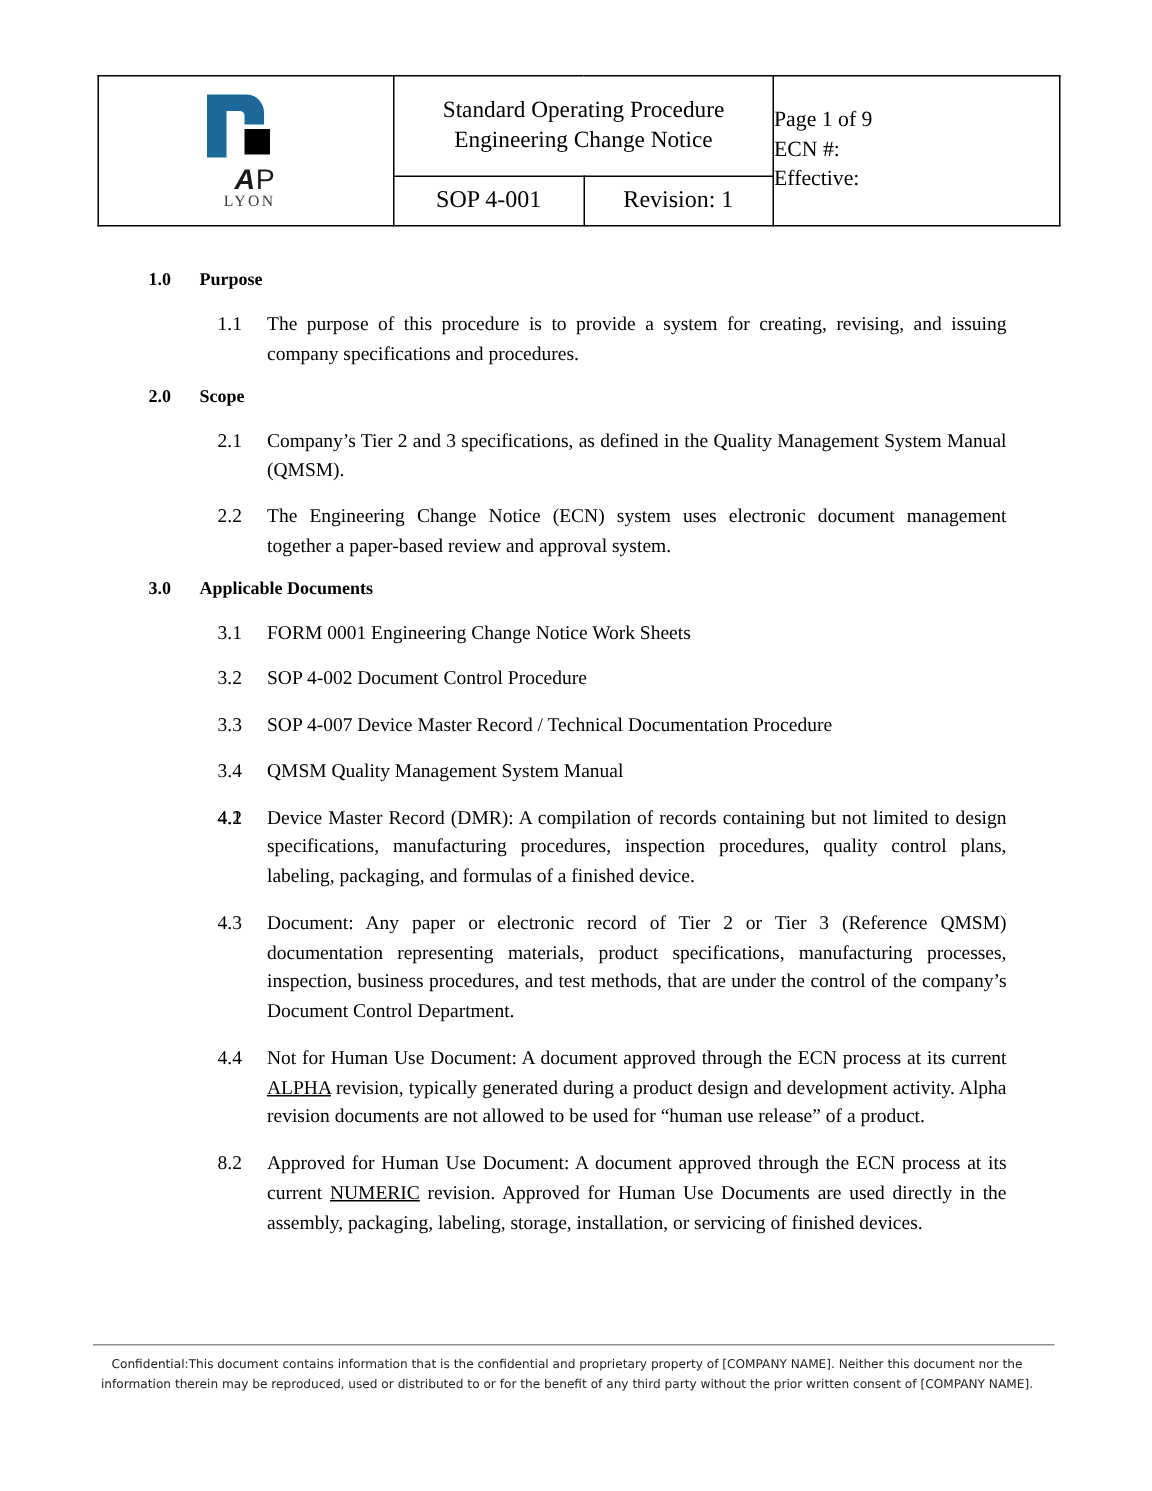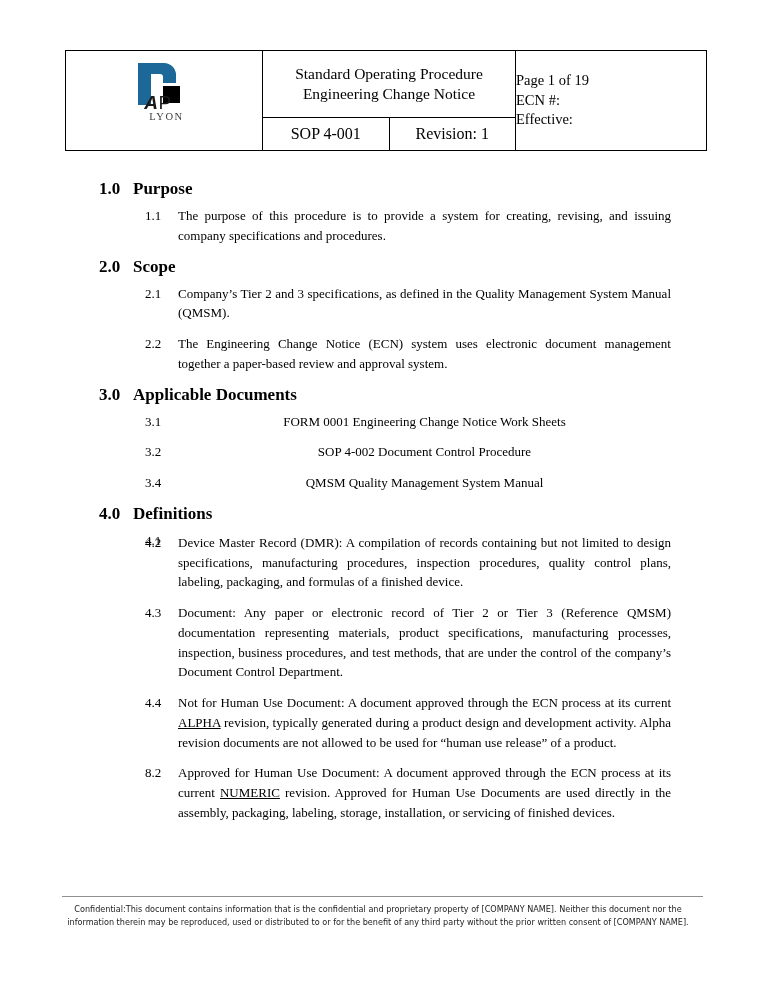--- a/index.html
+++ b/index.html
@@ -78,23 +78,23 @@
     position: absolute;
     left: 50%;
     top: 8px;
     transform: translateX(-50%);
     width: 60px;
     height: 46px;
   }
   .logo-word {
     position: absolute;
     left: 50%;
-    top: 40px;
+    top: 58px;
     transform: translateX(-50%);
-    text-align: left;
+    text-align: right;
     line-height: 1;
   }
   .logo-ap {
     font-family: "Liberation Sans", "DejaVu Sans", sans-serif;
     font-size: 19px;
     letter-spacing: 0.5px;
     display: block;
     color: #1a1a1a;
   }
   .logo-ap .a {
@@ -122,21 +122,21 @@
     top: 168px;
     width: 768px;
   }
   .sec {
     position: relative;
     margin: 0 0 4px 0;
   }
   .sec-head {
     position: relative;
     font-weight: bold;
-    font-size: 17px;
+    font-size: 12px;
     margin: 11px 0 9px 0;
     height: 18px;
   }
   .sec-head .num {
     position: absolute;
     left: 99px;
   }
   .sec-head .ttl {
     position: absolute;
     left: 133px;
@@ -153,21 +153,21 @@
     left: 145px;
     top: 0;
   }
   .item .itxt {
     display: block;
     margin-left: 178px;
     margin-right: 97px;
     text-align: justify;
   }
   .item.nowrap-justify .itxt {
-    text-align: center;
+    text-align: left;
   }
   .item .itxt u {
     text-decoration: underline;
   }
 
   
   .footer {
     position: absolute;
     left: 62px;
     top: 896px;
@@ -207,21 +207,21 @@
             <span class="logo-ap"><span class="a">A</span><span class="p">P</span></span>
             <span class="logo-lyon">LYON</span>
           </span>
         </span>
       </td>
       <td class="cell-title" colspan="2">
         <div>Standard Operating Procedure</div>
         <div>Engineering Change Notice</div>
       </td>
       <td class="cell-meta" rowspan="2">
-        <div>Page  1 of 19</div>
+        <div>Page  1 of 9</div>
         <div>ECN #:</div>
         <div>Effective:</div>
       </td>
     </tr>
     <tr>
       <td class="cell-sop">SOP 4-001</td>
       <td class="cell-rev">Revision: 1</td>
     </tr>
   </tbody>
     </table>
@@ -261,30 +261,30 @@
       </div>
       <div class="item nowrap-justify">
         <span class="inum">3.1</span>
         <span class="itxt">FORM 0001 Engineering Change Notice Work Sheets</span>
       </div>
       <div class="item nowrap-justify">
         <span class="inum">3.2</span>
         <span class="itxt">SOP 4-002 Document Control Procedure</span>
       </div>
       <div class="item nowrap-justify">
+        <span class="inum">3.3</span>
+        <span class="itxt">SOP 4-007 Device Master Record / Technical Documentation Procedure</span>
+      </div>
+      <div class="item nowrap-justify">
         <span class="inum">3.4</span>
         <span class="itxt">QMSM Quality Management System Manual</span>
       </div>
     </div>
 
     <div class="sec">
-      <div class="sec-head">
-        <span class="num">4.0</span>
-        <span class="ttl">Definitions</span>
-      </div>
       <div class="item">
         <span class="inum">4.1</span>
       </div>
       <div class="item">
         <span class="inum">4.2</span>
         <span class="itxt">Device Master Record (DMR): A compilation of records containing but not limited to design specifications, manufacturing procedures, inspection procedures, quality control plans, labeling, packaging, and formulas of a finished device.</span>
       </div>
       <div class="item">
         <span class="inum">4.3</span>
         <span class="itxt">Document:  Any paper or electronic record of Tier 2 or Tier 3 (Reference QMSM) documentation representing materials, product specifications, manufacturing processes, inspection, business procedures, and test methods, that are under the control of the company’s Document Control Department.</span>

